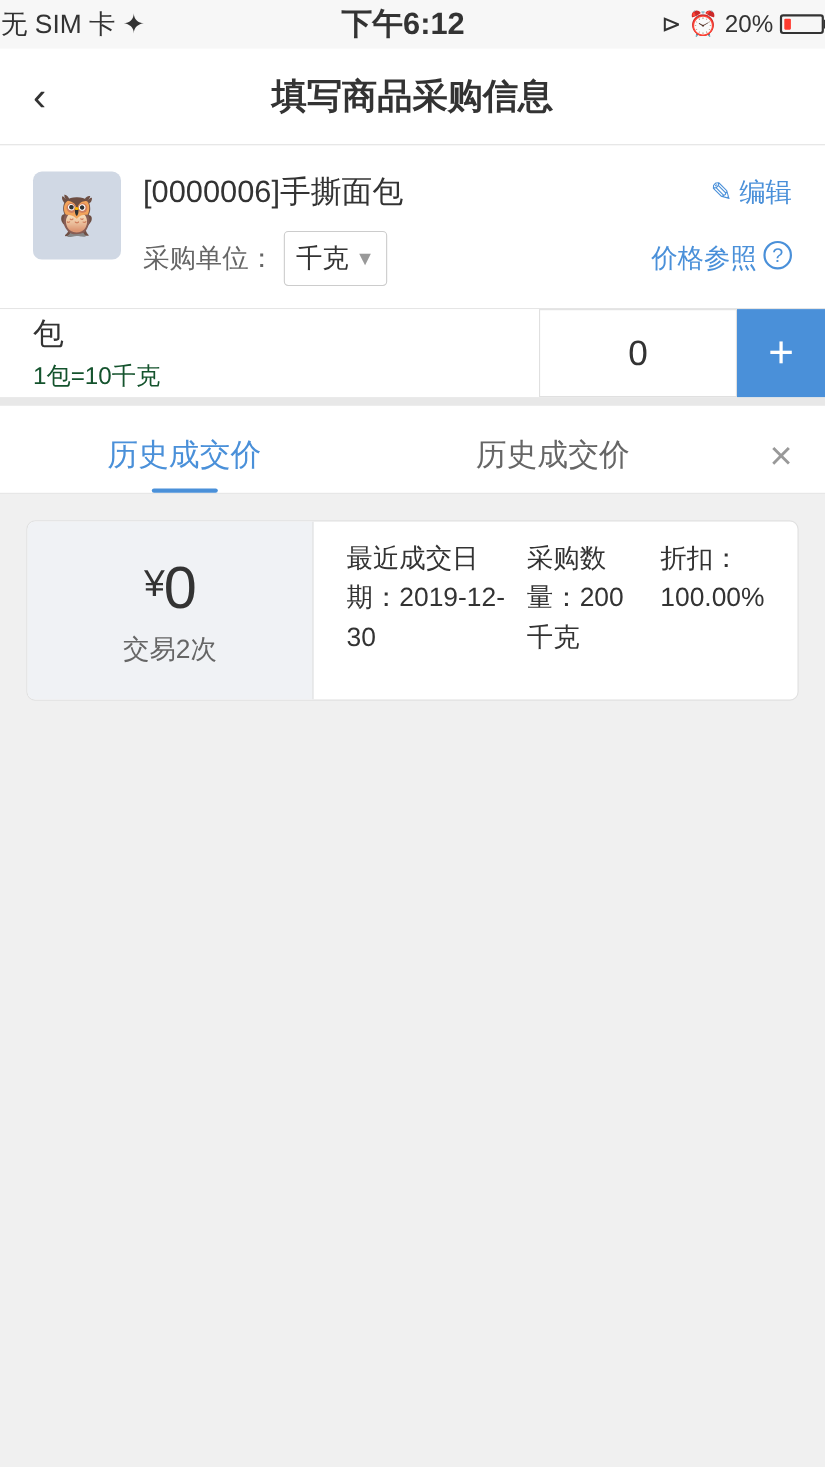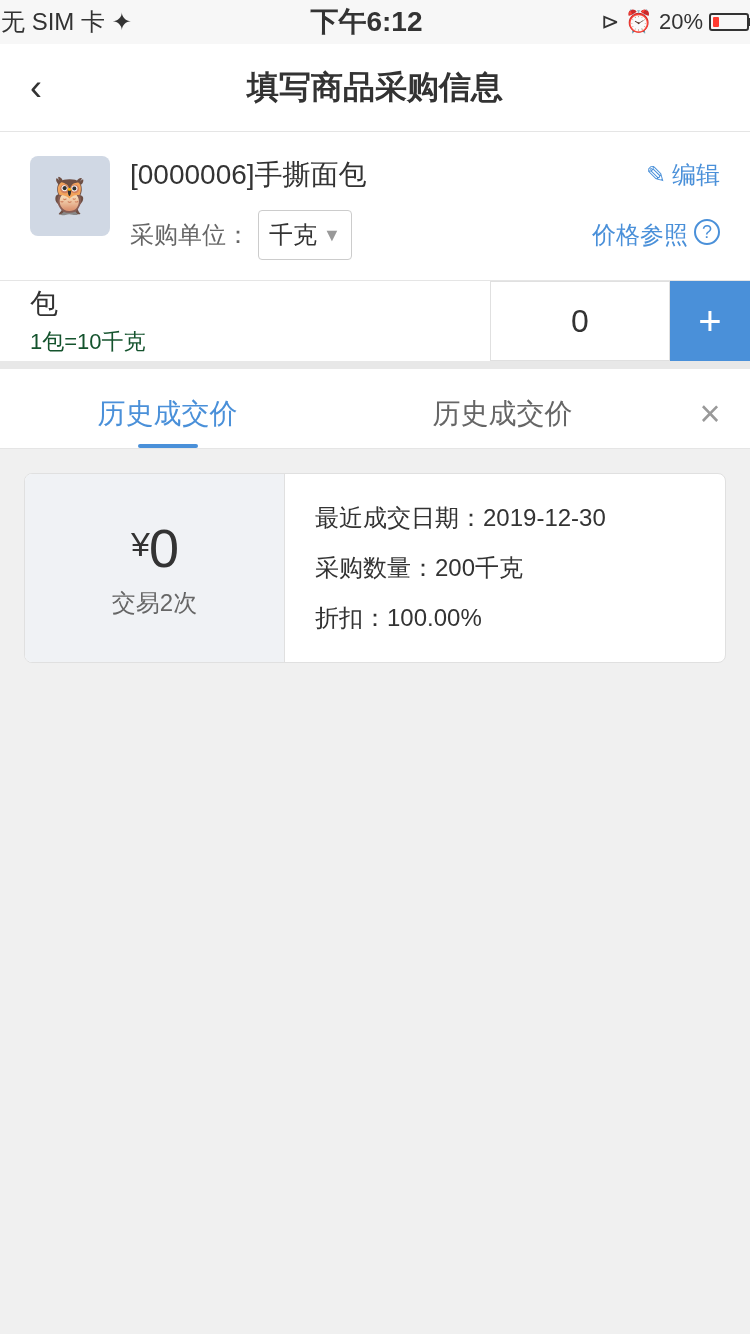--- a/index.html
+++ b/index.html
@@ -298,23 +298,23 @@
       margin-top: 8px;
       display: inline-block;
     }
     .price-trades {
       font-size: 24px;
       color: #666;
       margin-top: 8px;
     }
     .price-right {
       flex: 1;
-      padding: 26px 30px;
-      display: flex;
-      flex-direction: column;
+      padding: 16px 30px;
+      display: flex;
+      flex-direction: row;
       gap: 14px;
     }
     .price-detail-row {
       font-size: 24px;
       color: #333;
       line-height: 1.5;
     }
 
     
     .main-content {

